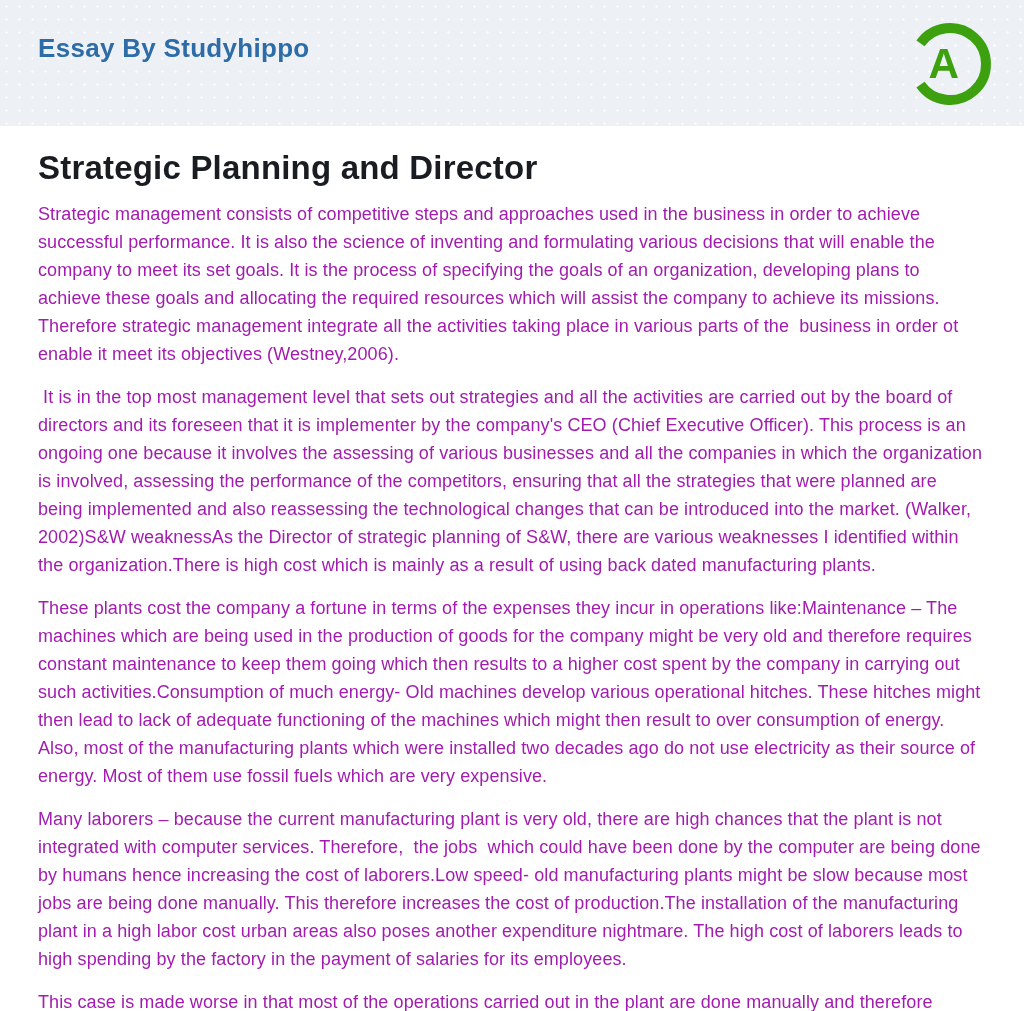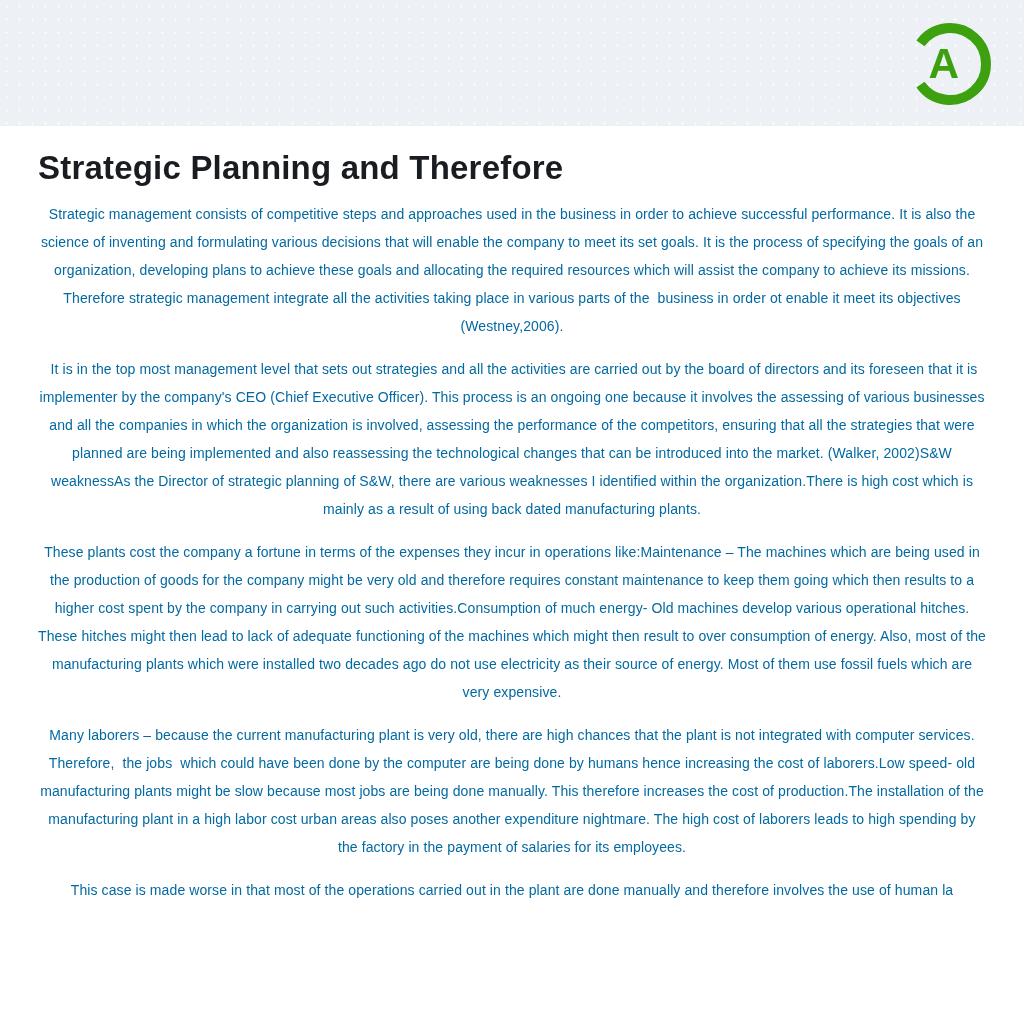--- a/index.html
+++ b/index.html
@@ -58,44 +58,44 @@
   .article-title {
     margin: 0 0 13px 0;
     font-size: 33px;
     font-weight: 700;
     letter-spacing: 0.2px;
     color: #191c21;
     line-height: 1.15;
   }
   .article-paragraph {
     margin: 0 0 15px 0;
-    font-size: 14px;
+    font-size: 18px;
     line-height: 28px;
-    color: #0369a1;
+    color: #a21caf;
     letter-spacing: 0.1px;
     white-space: pre-wrap;
-    text-align: center;
   }
 </style>
 </head>
 <body>
 
 <div class="page">
 
   <div class="header">
+    <a href="#" class="site-name">Essay By Studyhippo</a>
     <br>
 
     <svg class="logo" viewBox="0 0 100 100" aria-hidden="true">
       <path d="M 17.2 72.9 A 40 40 0 1 0 17.2 27.1" fill="none" stroke="#3da00e" stroke-width="11" stroke-linecap="butt"></path>
       <text x="43" y="66" text-anchor="middle" font-family="Liberation Sans, sans-serif" font-size="47" font-weight="700" fill="#3da00e">A</text>
     </svg>
   </div>
 
   <div class="content">
-    <h1 class="article-title">Strategic Planning and Therefore</h1>
+    <h1 class="article-title">Strategic Planning and Director</h1>
 
     <p class="article-paragraph">Strategic management consists of competitive steps and approaches used in the business in order to achieve successful performance. It is also the science of inventing and formulating various decisions that will enable the company to meet its set goals. It is the process of specifying the goals of an organization, developing plans to achieve these goals and allocating the required resources which will assist the company to achieve its missions. Therefore strategic management integrate all the activities taking place in various parts of the  business in order ot enable it meet its objectives (Westney,2006).</p>
 
     <p class="article-paragraph"> It is in the top most management level that sets out strategies and all the activities are carried out by the board of directors and its foreseen that it is implementer by the company's CEO (Chief Executive Officer). This process is an ongoing one because it involves the assessing of various businesses and all the companies in which the organization is involved, assessing the performance of the competitors, ensuring that all the strategies that were planned are being implemented and also reassessing the technological changes that can be introduced into the market. (Walker, 2002)S&amp;W weaknessAs the Director of strategic planning of S&amp;W, there are various weaknesses I identified within the organization.There is high cost which is mainly as a result of using back dated manufacturing plants.</p>
 
     <p class="article-paragraph">These plants cost the company a fortune in terms of the expenses they incur in operations like:Maintenance – The machines which are being used in the production of goods for the company might be very old and therefore requires constant maintenance to keep them going which then results to a higher cost spent by the company in carrying out such activities.Consumption of much energy- Old machines develop various operational hitches. These hitches might then lead to lack of adequate functioning of the machines which might then result to over consumption of energy. Also, most of the manufacturing plants which were installed two decades ago do not use electricity as their source of energy. Most of them use fossil fuels which are very expensive.</p>
 
     <p class="article-paragraph">Many laborers – because the current manufacturing plant is very old, there are high chances that the plant is not integrated with computer services. Therefore,  the jobs  which could have been done by the computer are being done by humans hence increasing the cost of laborers.Low speed- old manufacturing plants might be slow because most jobs are being done manually. This therefore increases the cost of production.The installation of the manufacturing plant in a high labor cost urban areas also poses another expenditure nightmare. The high cost of laborers leads to high spending by the factory in the payment of salaries for its employees.</p>
 
     <p class="article-paragraph">This case is made worse in that most of the operations carried out in the plant are done manually and therefore involves the use of human la</p>

